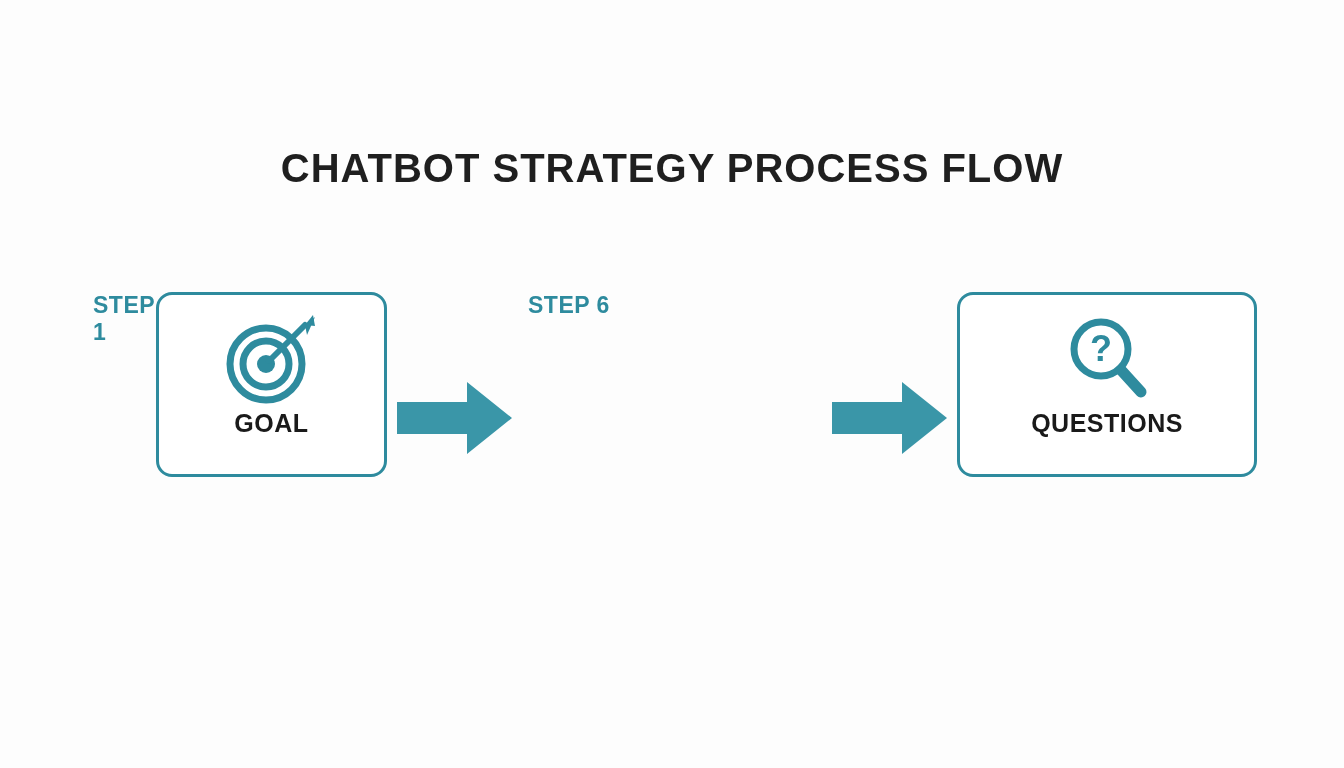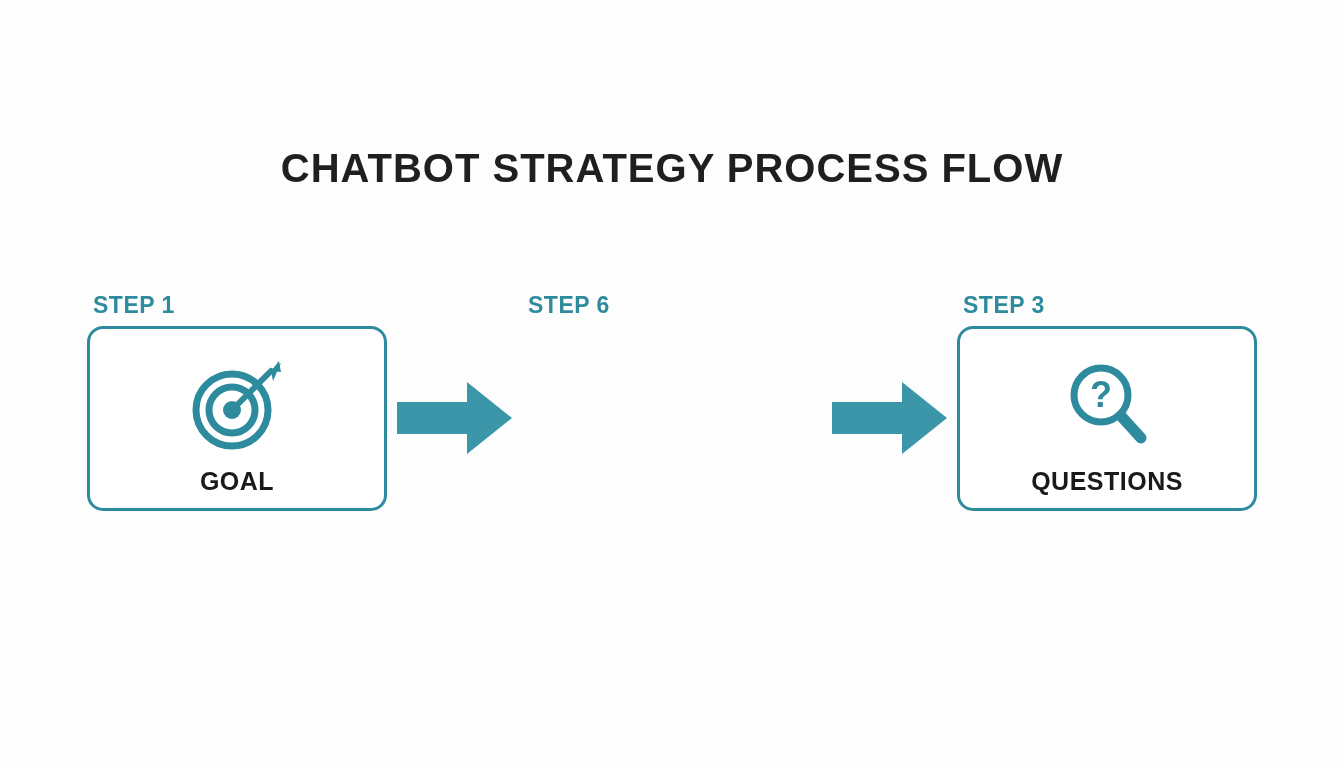--- a/index.html
+++ b/index.html
@@ -20,42 +20,42 @@
     position:absolute;top:146px;left:0;width:100%;
     text-align:center;
     font-size:40px;font-weight:700;letter-spacing:1px;
     color:var(--title);
   }
   .flow{
     position:absolute;top:292px;left:0;width:100%;
     display:flex;justify-content:center;align-items:flex-start;
   }
   .step{
-    width:300px;display:flex;flex-direction:column;
+    width:300px;display:flex;flex-direction:row;
   }
   .step-label{
     font-size:23px;font-weight:700;color:var(--accent);
     margin:0 0 7px 6px;letter-spacing:0.5px;
   }
   .step-box{
     width:300px;height:185px;
     border:3px solid var(--accent);
     border-radius:16px;
     background:#ffffff;
     display:flex;flex-direction:column;align-items:center;
   }
   .step-icon{
     margin-top:14px;
     color:var(--accent);
     flex:1 1 auto;
     display:flex;align-items:center;justify-content:center;
   }
   .box-label{
     font-size:25px;font-weight:700;color:var(--label);
-    margin-bottom:12px;letter-spacing:0.5px;
+    margin-bottom:36px;letter-spacing:0.5px;
   }
   .arrow-slot{
     width:135px;height:185px;margin-top:33px;
     display:flex;align-items:center;justify-content:center;
     color:var(--arrow);
   }
   svg{display:block;}
 </style>
 </head>
 <body>
@@ -91,21 +91,20 @@
     <div class="step-label">STEP 6</div>
   </div>
 
   <div class="arrow-slot">
     <svg width="115" height="72" viewBox="0 0 115 72">
       <polygon points="0,20 70,20 70,0 115,36 70,72 70,52 0,52" fill="currentColor"></polygon>
     </svg>
   </div>
 
   <div class="step">
-    <div class="step-label">STEP 3</div>
     <div class="step-box">
       <span class="step-icon">
         <svg width="100" height="100" viewBox="0 0 100 100" fill="none" stroke="currentColor">
           <circle cx="44" cy="40" r="27" stroke-width="7"></circle>
           <line x1="64" y1="61" x2="84" y2="83" stroke-width="11" stroke-linecap="round"></line>
           <text x="44" y="52" text-anchor="middle" font-size="36" font-weight="bold" font-family="Liberation Sans, sans-serif" fill="currentColor" stroke="none">?</text>
         </svg>
       </span>
       <div class="box-label">QUESTIONS</div>
     </div>

